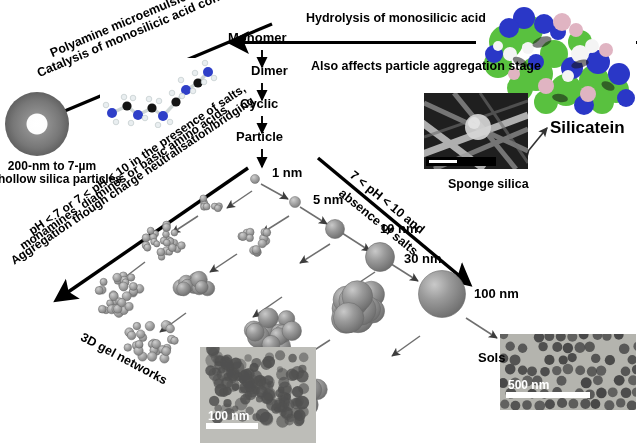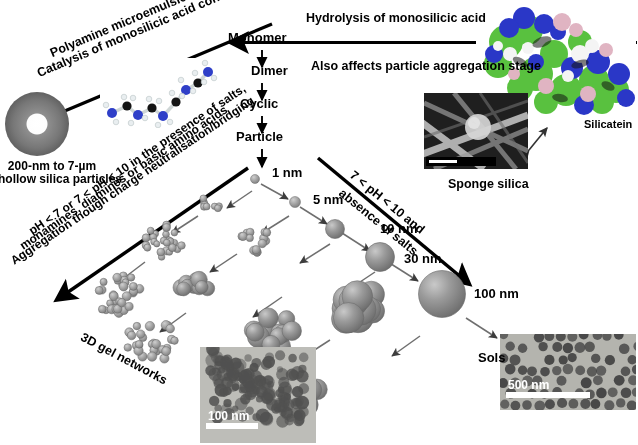--- a/index.html
+++ b/index.html
@@ -691,15 +691,15 @@
   <div class="lbl" style="left:272px;top:165px;font-size:13px;">1 nm</div>
   <div class="lbl" style="left:313px;top:192px;font-size:13px;">5 nm</div>
   <div class="lbl" style="left:353px;top:221px;font-size:13px;margin-left:27px;">10 nm</div>
   <div class="lbl" style="left:404px;top:251px;font-size:13px;">30 nm</div>
   <div class="lbl" style="left:474px;top:286px;font-size:13px;">100 nm</div>
 
   <div class="lbl" style="left:85px;top:330px;font-size:12.5px;transform:rotate(28deg);">3D gel networks</div>
   <div class="lbl" style="left:478px;top:350px;font-size:13px;">Sols</div>
 
   <div class="lbl" style="left:448px;top:177px;font-size:12.5px;">Sponge silica</div>
-  <div class="lbl" style="left:584px;top:118px;font-size:11px;">Silicatein</div>
+  <div class="lbl" style="left:550px;top:118px;font-size:17px;">Silicatein</div>
 
 </div>
 
 </body></html>

